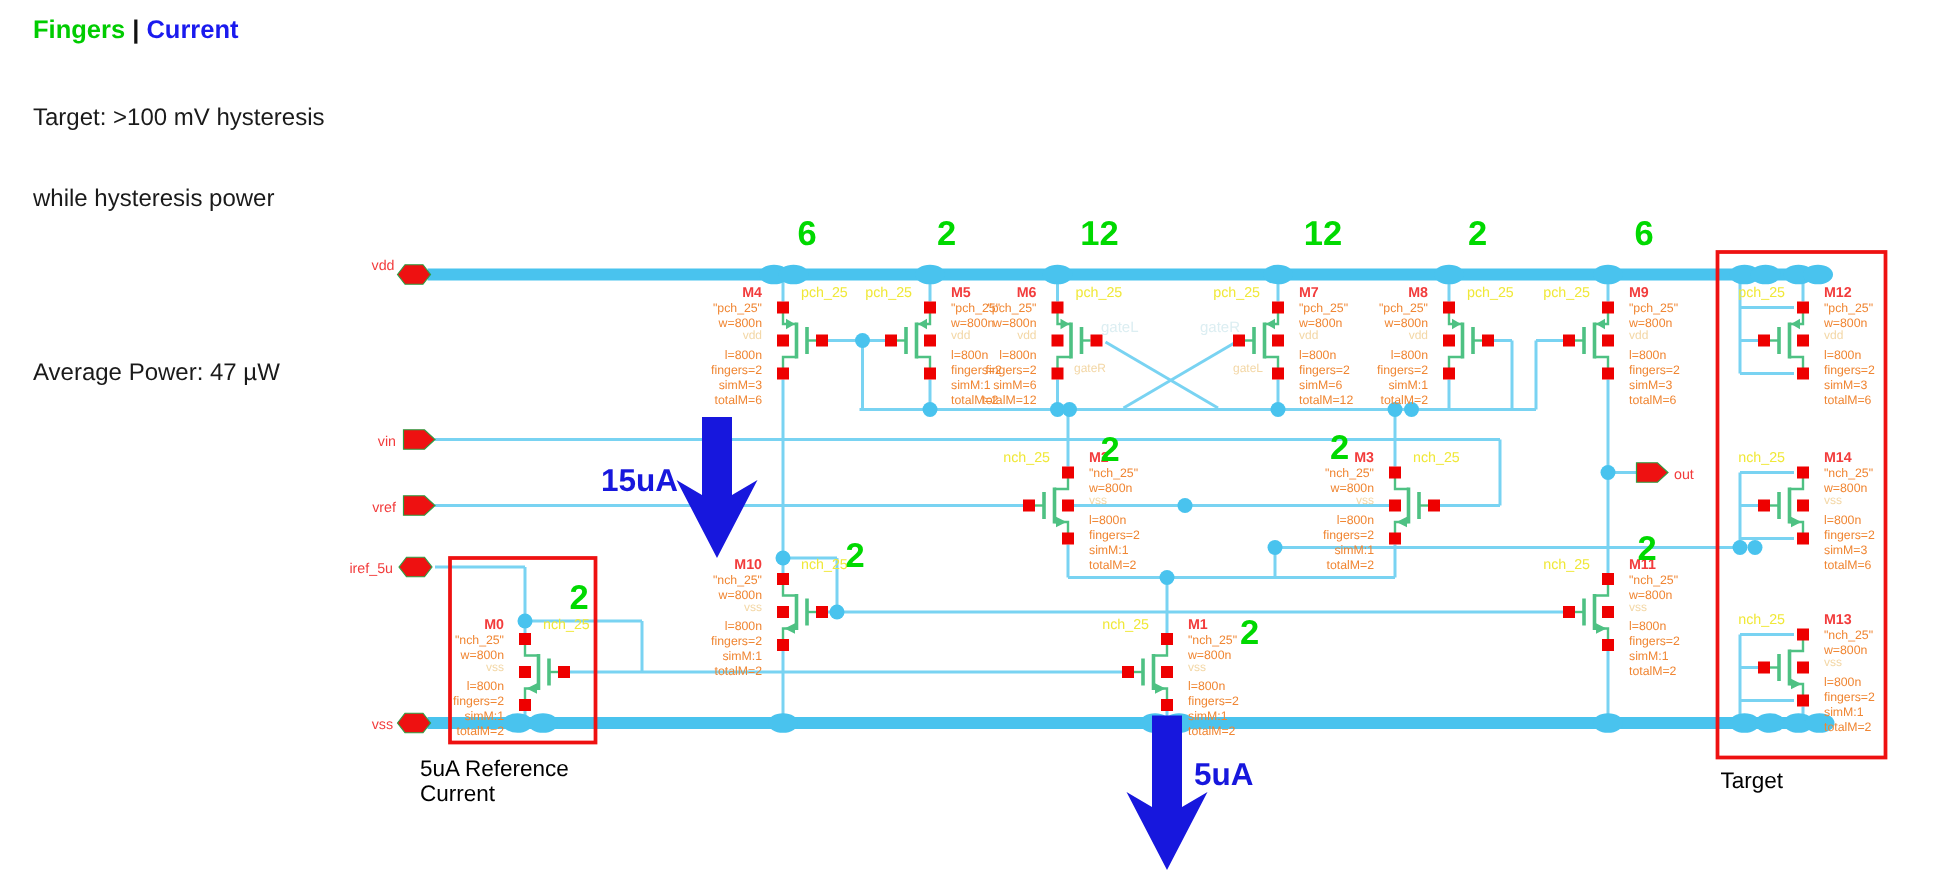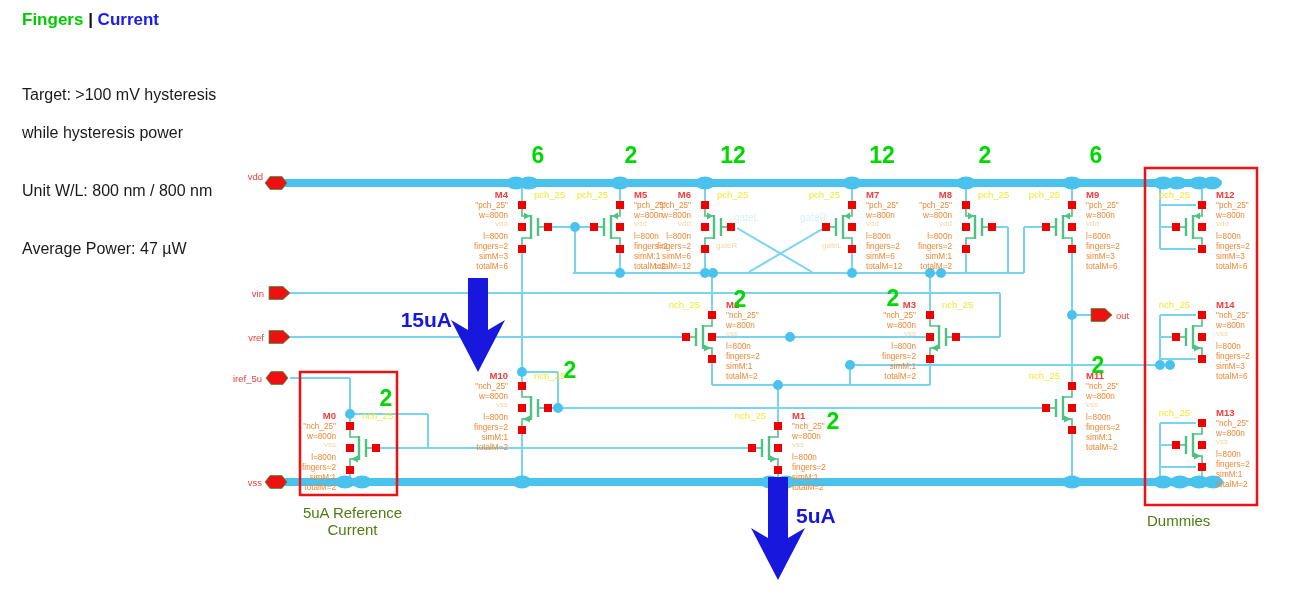--- a/index.html
+++ b/index.html
@@ -1,33 +1,32 @@
 <!DOCTYPE html>
 <html><head>
 <meta charset="utf-8">
 <style>
   html,body{margin:0;padding:0;background:#ffffff;}
   #app{position:relative;width:1297px;height:594px;background:#fff;overflow:hidden;
        font-family:"Liberation Sans", sans-serif;}
   #schem{position:absolute;left:0;top:0;}
   .title{position:absolute;left:22px;top:10px;font-size:17px;font-weight:bold;}
   .note{position:absolute;left:22px;font-size:16px;color:#1a1a1a;white-space:nowrap;}
-  .caption{position:absolute;font-size:15px;color:#4d7c0f;text-align:center;white-space:nowrap;}
+  .caption{position:absolute;font-size:15px;color:#000000;white-space:nowrap;}
   svg text{font-family:"Liberation Sans", sans-serif;}
 </style>
 </head>
 <body>
 
 <div id="app">
   <div class="title">
     <span style="color: rgb(0, 204, 0);">Fingers</span><span style="color: rgb(17, 17, 17);"> | </span><span style="color: rgb(26, 26, 238);">Current</span>
   </div>
-  <div class="note" style="top:86px">Target: &gt;100 mV hysteresis</div>
+  <div class="note" style="top:70px">Target: &gt;100 mV hysteresis</div>
   <div class="note" style="top:124px">while hysteresis power</div>
-  <div class="note" style="top:182px">Unit W/L: 800 nm / 800 nm</div>
   <div class="note" style="top:240px">Average Power: 47 µW</div>
 
   <svg id="schem" width="1297" height="594" viewBox="0 0 1297 594">
       <g>
         <line x1="522" y1="187" x2="522" y2="201" stroke="#79d3f2" stroke-width="2"></line>
         <line x1="620" y1="187" x2="620" y2="201" stroke="#79d3f2" stroke-width="2"></line>
         <line x1="705" y1="187" x2="705" y2="201" stroke="#79d3f2" stroke-width="2"></line>
         <line x1="852" y1="187" x2="852" y2="201" stroke="#79d3f2" stroke-width="2"></line>
         <line x1="966" y1="187" x2="966" y2="201" stroke="#79d3f2" stroke-width="2"></line>
         <line x1="1072" y1="187" x2="1072" y2="201" stroke="#79d3f2" stroke-width="2"></line>
@@ -490,14 +489,14 @@
       <g>
         <polygon points="768,477 788,477 788,538 805,528 778,580 751,528 768,538" fill="#1717dd"></polygon>
         <text x="796" y="523" font-size="21" fill="#1717dd" text-anchor="start" font-weight="bold">5uA</text>
       </g>
     </svg>
 
   <div class="caption" style="left:280px;top:504px;width:145px;">
     <div>5uA Reference</div>
     <div>Current</div>
   </div>
-  <div class="caption" style="left:1147px;top:512px;">Dummies</div>
+  <div class="caption" style="left:1147px;top:512px;">Target</div>
 </div>
 
 </body></html>

